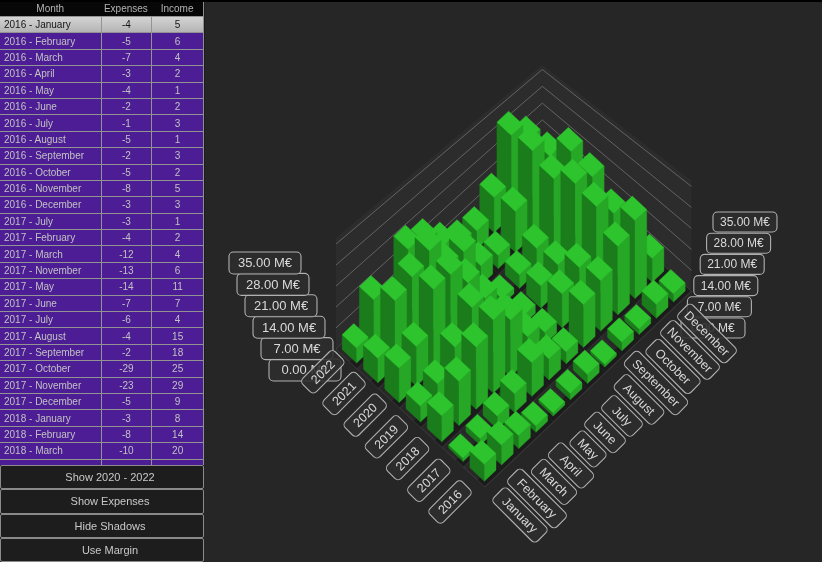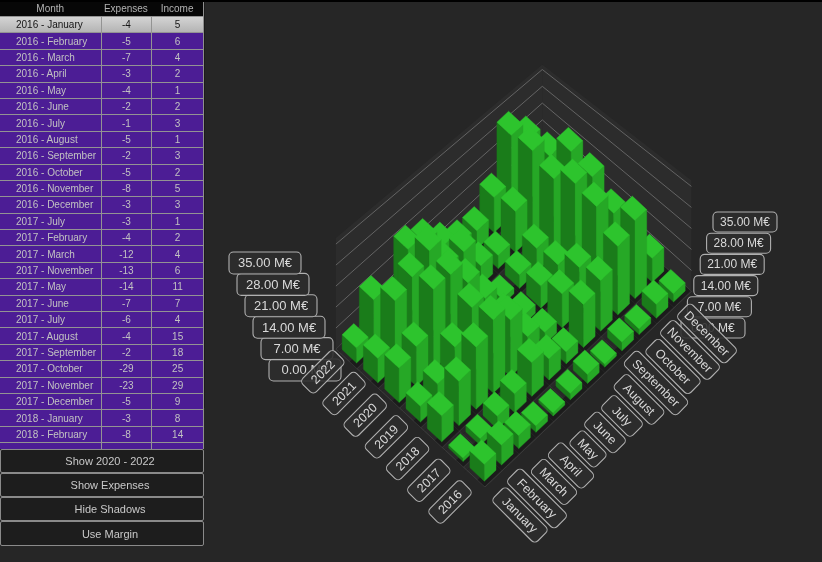--- a/index.html
+++ b/index.html
@@ -16,21 +16,21 @@
   .thead .hc { display:flex; align-items:center; justify-content:center; }
   .hc.c-month { width:101px; }
   .hc.c-exp   { width:51px; }
   .hc.c-inc   { width:52px; }
   .trow {
     display:flex; height:16.4px; background:#4c1d95; color:#c2c2c2;
     font-size:10px; border-top:1px solid #939393;
   }
   .trow.selected { background:linear-gradient(#d4d4d4,#b4b4b4); color:#141414; }
   .trow .cell { display:flex; align-items:center; }
-  .cell.c-month { width:101px; padding-left:16px; }
+  .cell.c-month { width:101px; padding-left:4px; }
   .cell.c-exp { width:51px;  justify-content:center; border-left:1px solid #939393; }
   .cell.c-inc { width:52px;  justify-content:center; border-left:1px solid #939393; }
   .trow.stub { height:6.5px; }
   .btns { width:204px; }
   .btn {
     height:24.25px; background:#1d1d1d; border:1px solid #8a8a8a; border-radius:2px;
     color:#c9c9c9; font-size:11px; display:flex; align-items:center; justify-content:center;
     cursor:default; user-select:none;padding-left:16px;
   }
   
@@ -172,20 +172,25 @@
         </div>
         <div class="trow">
           <div class="cell c-month">2018 - January</div>
           <div class="cell c-exp">-3</div>
           <div class="cell c-inc">8</div>
         </div>
         <div class="trow">
           <div class="cell c-month">2018 - February</div>
           <div class="cell c-exp">-8</div>
           <div class="cell c-inc">14</div>
+        </div>
+        <div class="trow">
+          <div class="cell c-month">2018 - March</div>
+          <div class="cell c-exp">-10</div>
+          <div class="cell c-inc">20</div>
         </div>
       </div>
     <div class="trow stub">
       <div class="cell c-month"></div>
       <div class="cell c-exp"></div>
       <div class="cell c-inc"></div>
     </div>
   </div>
   <div class="btns">
     <div class="btn">Show 2020 - 2022</div>

